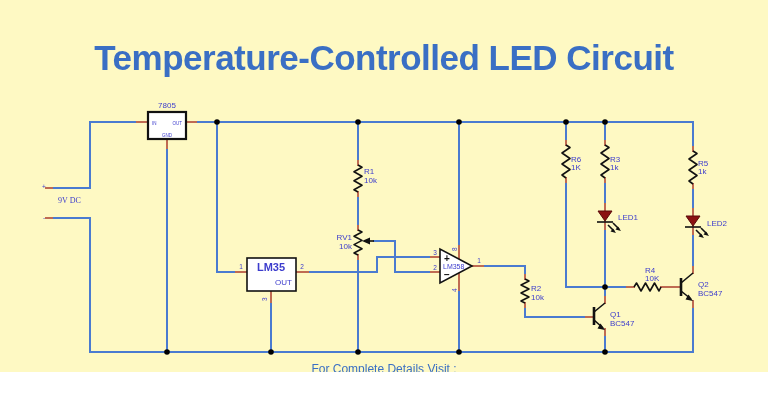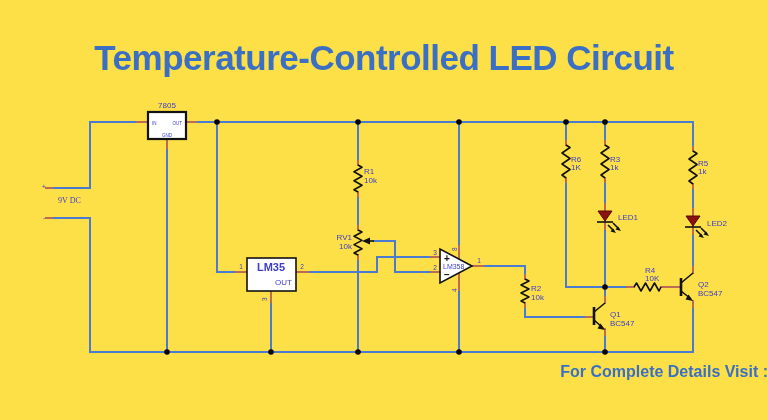--- a/index.html
+++ b/index.html
@@ -1,23 +1,23 @@
 <!DOCTYPE html>
 <html><head>
 <meta charset="utf-8">
 <style>
   html,body{margin:0;padding:0;background:#ffffff;}
-  .page{position:relative;width:768px;height:420px;background:#fde047;overflow:hidden;
+  .page{position:relative;width:768px;height:372px;background:#fef9c3;overflow:hidden;
         font-family:"Liberation Sans",sans-serif;}
   .title{position:absolute;top:38px;left:0;right:0;margin:0;text-align:center;
          font-size:35px;font-weight:bold;color:#3a6fc4;letter-spacing:-0.5px;
          font-family:"Liberation Sans",sans-serif;}
   .schematic{position:absolute;left:0;top:0;width:768px;height:420px;}
   .footer{position:absolute;top:363px;left:0;right:0;text-align:center;line-height:1.1;}
-  .footer-visit{color:#3a6fc4;font-weight:bold;font-size:16px;text-align:right;}
+  .footer-visit{color:#3a6fc4;font-weight:normal;font-size:12px;}
   .footer-site{color:#6e6e6e;font-weight:bold;font-size:20px;margin-top:2px;}
   
   .lbl{fill:#3c3ccd;font-family:"Liberation Sans",sans-serif;font-size:8px;}
   .pin{fill:#3c3ccd;font-family:"Liberation Sans",sans-serif;font-size:6.5px;}
   .tiny{fill:#3c3ccd;font-family:"Liberation Sans",sans-serif;font-size:4.5px;}
   .big{fill:#3c3ccd;font-family:"Liberation Sans",sans-serif;font-size:11px;font-weight:bold;}
   .serif{fill:#3c3ccd;font-family:"Liberation Serif",serif;font-size:8px;}
   .sym{fill:#111111;font-family:"Liberation Sans",sans-serif;font-size:10px;font-weight:bold;}
   .w{stroke:#4a7bd0;stroke-width:2;fill:none;stroke-linecap:square;}
   .p{stroke:#bf6b52;stroke-width:2;fill:none;stroke-linecap:square;}

